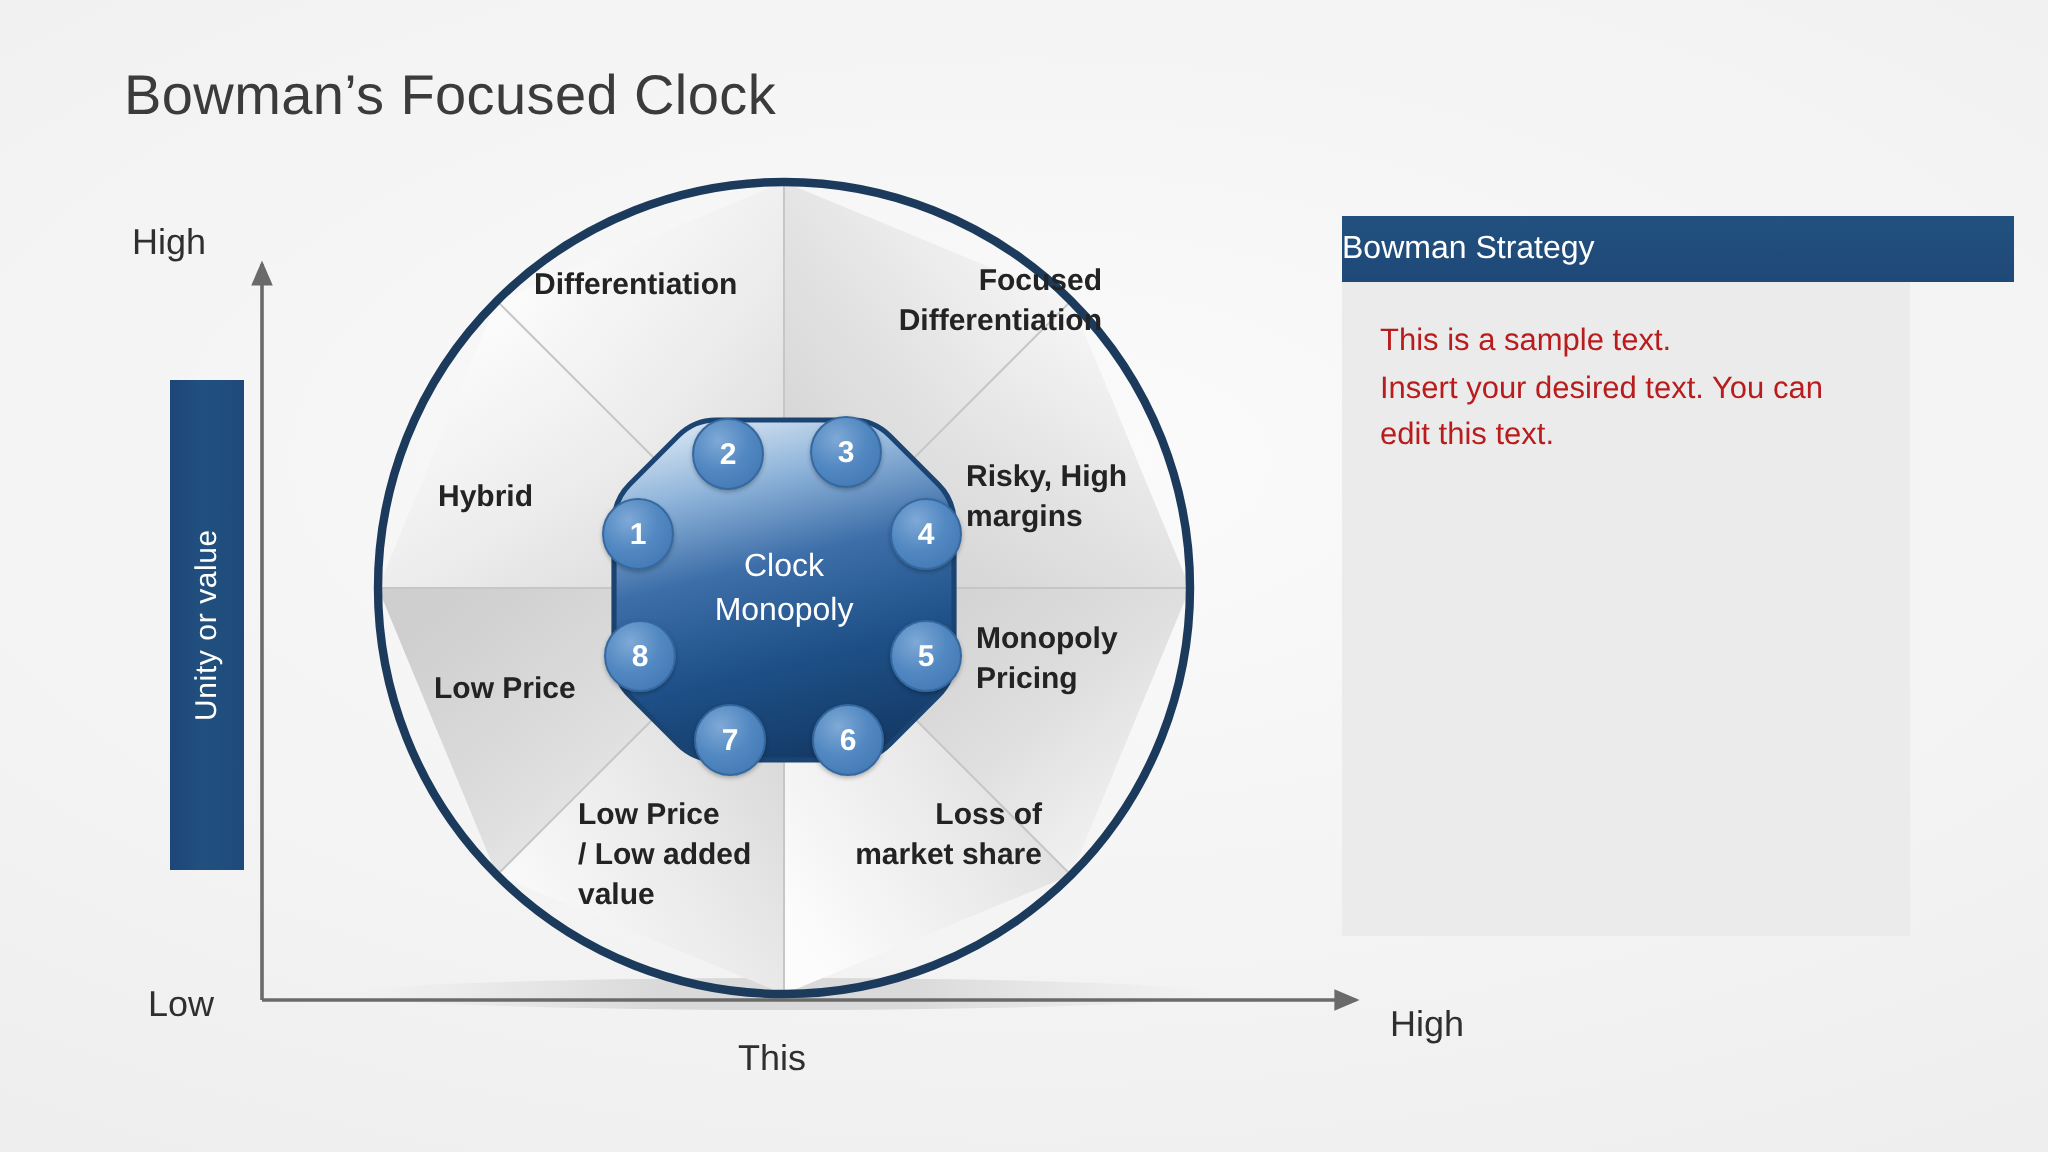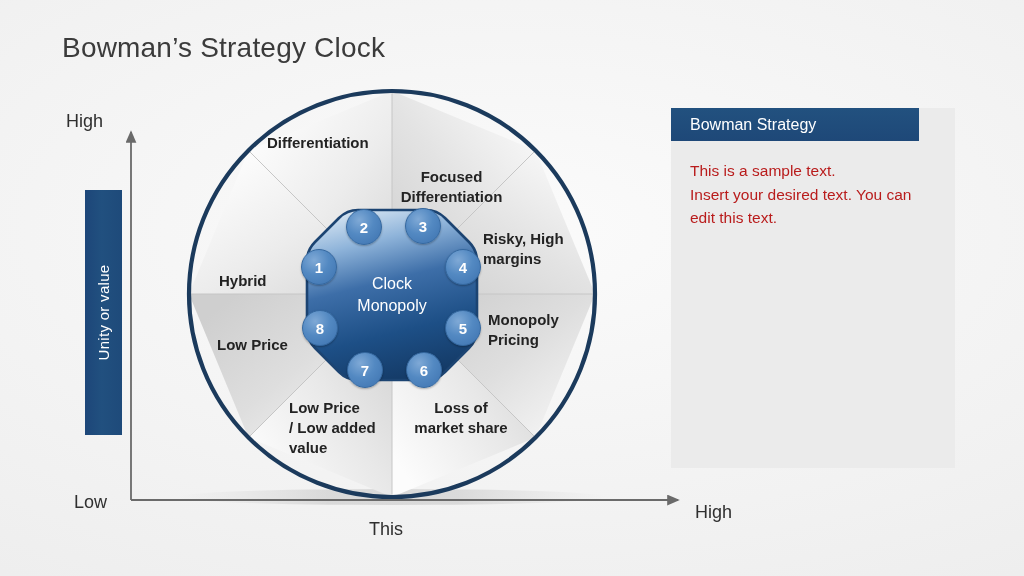--- a/index.html
+++ b/index.html
@@ -147,47 +147,46 @@
     position: absolute;
     left: 671px;
     top: 108px;
     width: 284px;
     height: 360px;
     background: #ebebeb;
   }
   #panel-header {
     position: absolute;
     left: 0; top: 0;
-    width: 248px;
+    width: 336px;
     height: 33px;
     background: linear-gradient(180deg, #22517f 0%, #1e4878 100%);
     display: flex;
     align-items: center;
-    padding-left: 19px;
     box-sizing: border-box;
     color: #ffffff;
     font-size: 16px;
   }
   #panel-body {
     position: absolute;
     left: 19px;
     top: 51px;
     width: 250px;
     font-size: 15.5px;
     line-height: 1.52;
     color: #b91c1c;
     white-space: pre-line;
   }
 </style>
 </head>
 <body>
 
 <div id="slide">
 
-  <div id="title">Bowman’s Strategy Clock</div>
+  <div id="title">Bowman’s Focused Clock</div>
 
   <svg id="axis-svg" viewBox="0 0 1024 576">
     <defs>
       <marker id="arrowhead" markerWidth="8" markerHeight="8" refX="6" refY="3" orient="auto" markerUnits="strokeWidth">
         <path d="M0,0 L7,3 L0,6 z" fill="#6a6a6a"></path>
       </marker>
       <linearGradient id="shadowGrad" x1="0" y1="0" x2="1" y2="0">
         <stop offset="0%" stop-color="#cfcfcf" stop-opacity="0"></stop>
         <stop offset="35%" stop-color="#bdbdbd" stop-opacity="0.85"></stop>
         <stop offset="65%" stop-color="#bdbdbd" stop-opacity="0.85"></stop>
@@ -264,39 +263,39 @@
         <line x1="207" y1="207" x2="63.45" y2="350.55"></line>
         <line x1="207" y1="207" x2="4" y2="207"></line>
         <line x1="207" y1="207" x2="63.45" y2="63.45"></line>
       </g>
 
       <circle cx="207" cy="207" r="203" fill="none" stroke="#1b3a5c" stroke-width="4.2"></circle>
     </svg>
 
     <div class="seg-label" style="left:82px;  top:46px;  width:135px; text-align:left;">Differentiation</div>
 
-    <div class="seg-label" style="left:199px; top:44px;  width:135px; text-align:center;margin-top:36px;">Focused
+    <div class="seg-label" style="left:231px; top:44px;  width:135px; text-align:right;">Focused
 Differentiation</div>
 
     <div class="seg-label" style="left:303px; top:223px; width:108px; text-align:left;">Monopoly
 Pricing</div>
 
     <div class="seg-label" style="left:298px; top:142px; width:110px; text-align:left;">Risky, High
 margins</div>
 
-    <div class="seg-label" style="left:216px; top:311px; width:120px; text-align:center;">Loss of
+    <div class="seg-label" style="left:216px; top:311px; width:120px; text-align:right;">Loss of
 market share</div>
 
     <div class="seg-label" style="left:104px; top:311px; width:105px; text-align:left;">Low Price
 / Low added
 value</div>
 
     <div class="seg-label" style="left:32px;  top:248px; width:120px; text-align:left;">Low Price</div>
 
-    <div class="seg-label" style="left:34px;  top:152px; width:110px; text-align:left;margin-top:32px;">Hybrid</div>
+    <div class="seg-label" style="left:34px;  top:152px; width:110px; text-align:left;">Hybrid</div>
   </div>
 
   <div id="hub">
     <svg id="hub-svg" viewBox="0 0 182 182">
       <defs>
         <linearGradient id="hubGrad" x1="0.35" y1="0" x2="0.6" y2="1">
           <stop offset="0%" stop-color="#cfe0f0"></stop>
           <stop offset="18%" stop-color="#8fb4da"></stop>
           <stop offset="42%" stop-color="#3d6ea8"></stop>
           <stop offset="72%" stop-color="#1d4f86"></stop>

